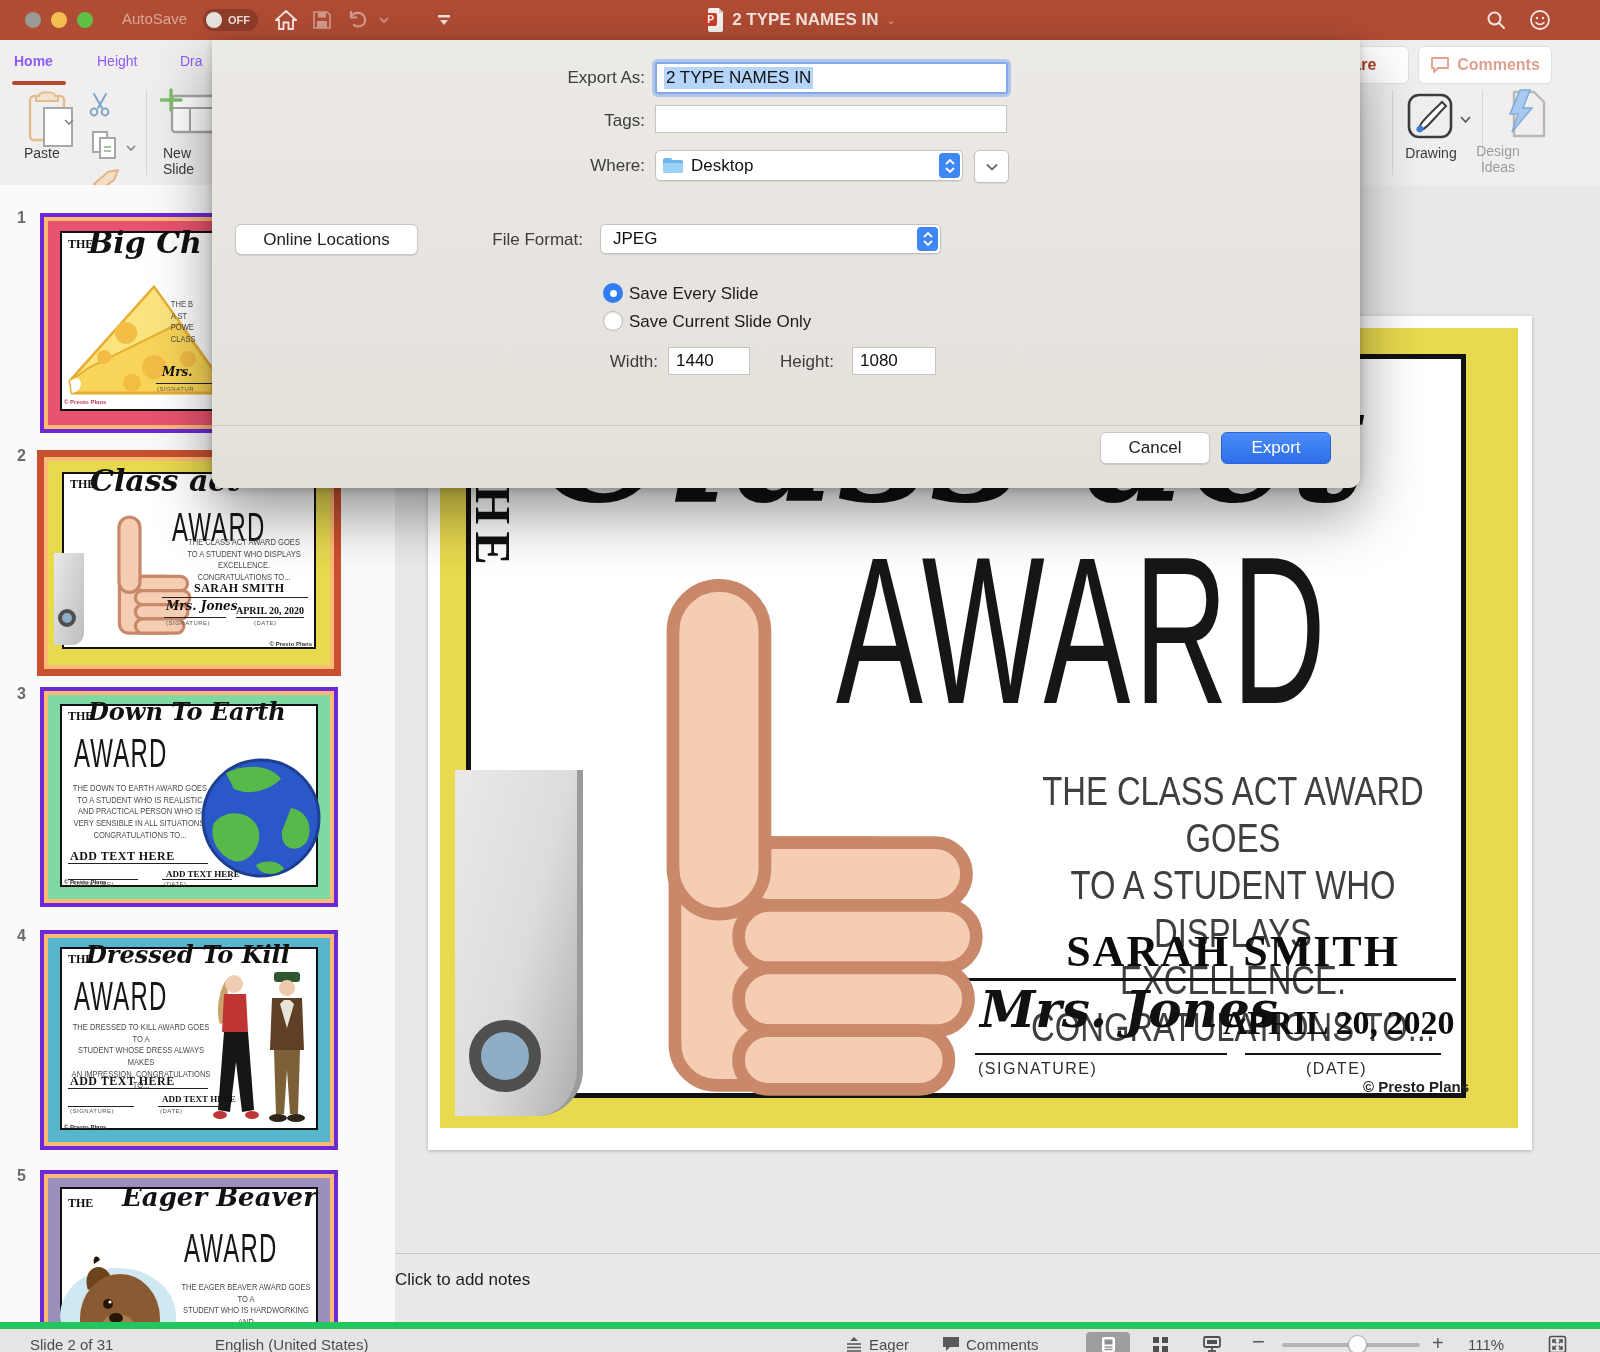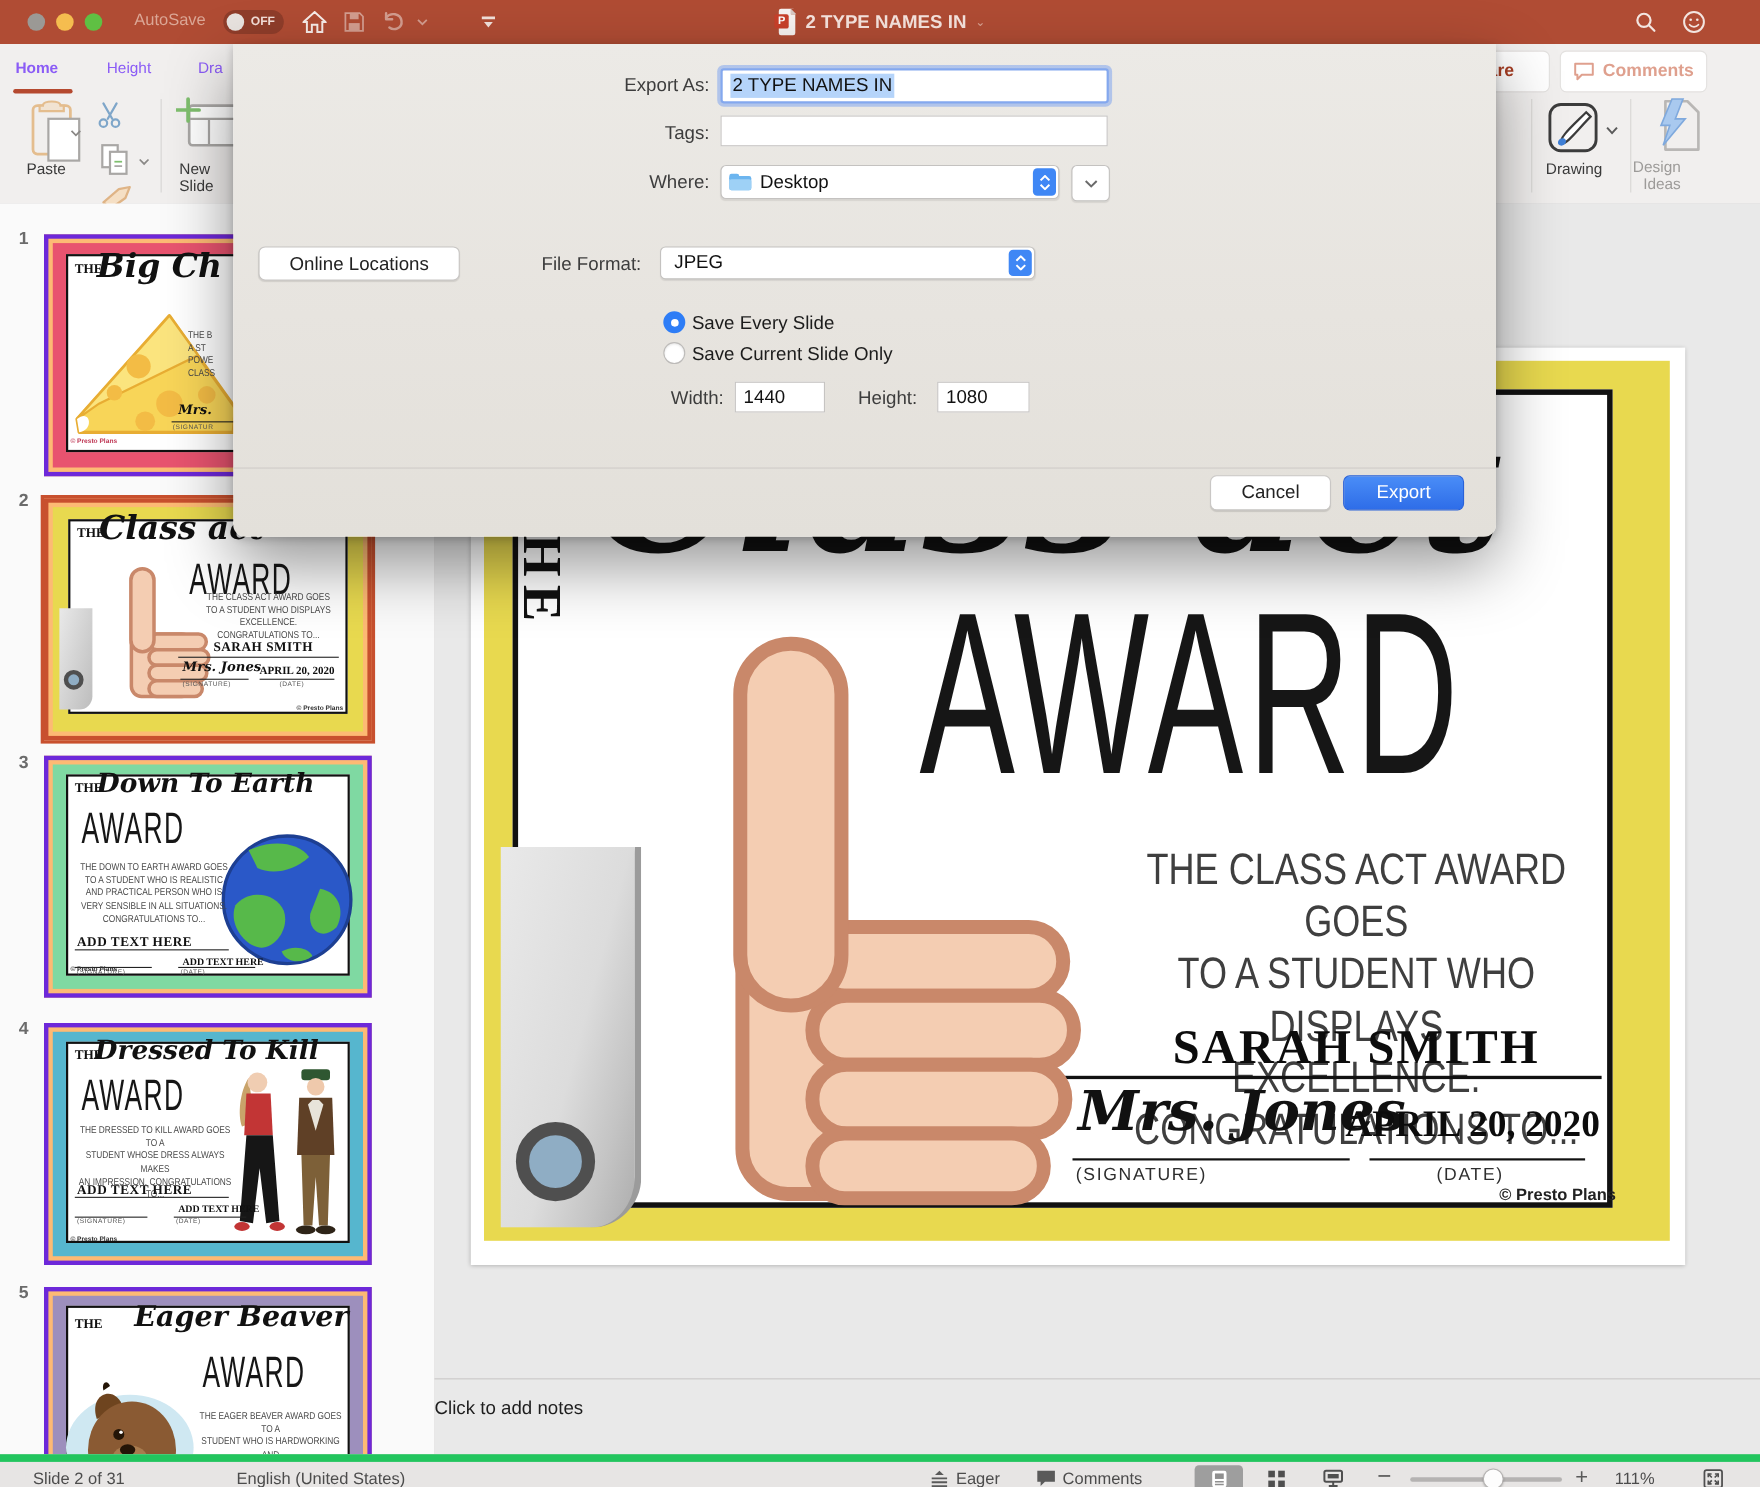--- a/index.html
+++ b/index.html
@@ -300,21 +300,21 @@
         </svg>
     </div>
     <div class="abs big-btn-label" style="left:1398px;top:105px;width:66px;">Drawing</div>
     <div class="abs rb-sep" style="left:1482px;"></div>
     <div class="abs" style="left:1502px;top:48px;">
       <svg width="46" height="52" viewBox="0 0 46 52">
         <path d="M12 4 H32 L42 14 V48 H12 Z" fill="none" stroke="#b9b7b5" stroke-width="2.4" stroke-linejoin="round"></path>
         <path d="M18 2 L8 26 L16 26 L10 44 L30 20 L21 20 L28 2 Z" fill="#a9c9ef" stroke="#7fa9dd" stroke-width="1.5"></path>
       </svg>
     </div>
-    <div class="abs big-btn-label design-dim" style="left:1468px;top:103px;width:60px;white-space:pre-line;text-align:right;">Design
+    <div class="abs big-btn-label design-dim" style="left:1468px;top:103px;width:60px;white-space:pre-line;">Design
 Ideas</div>
   </div>
 
   <div class="abs panel">
 
     <div class="thumb-num" style="top:24px;">1</div>
     <div class="thumb s1" style="top:28px;">
       <div class="mini-band" style="background:#e8536f;"></div>
       <div class="mini-panel" style="left:16px;top:14px;right:16px;bottom:18px;"></div>
       <div class="mini-the" style="left:24px;top:22px;">THE</div>

